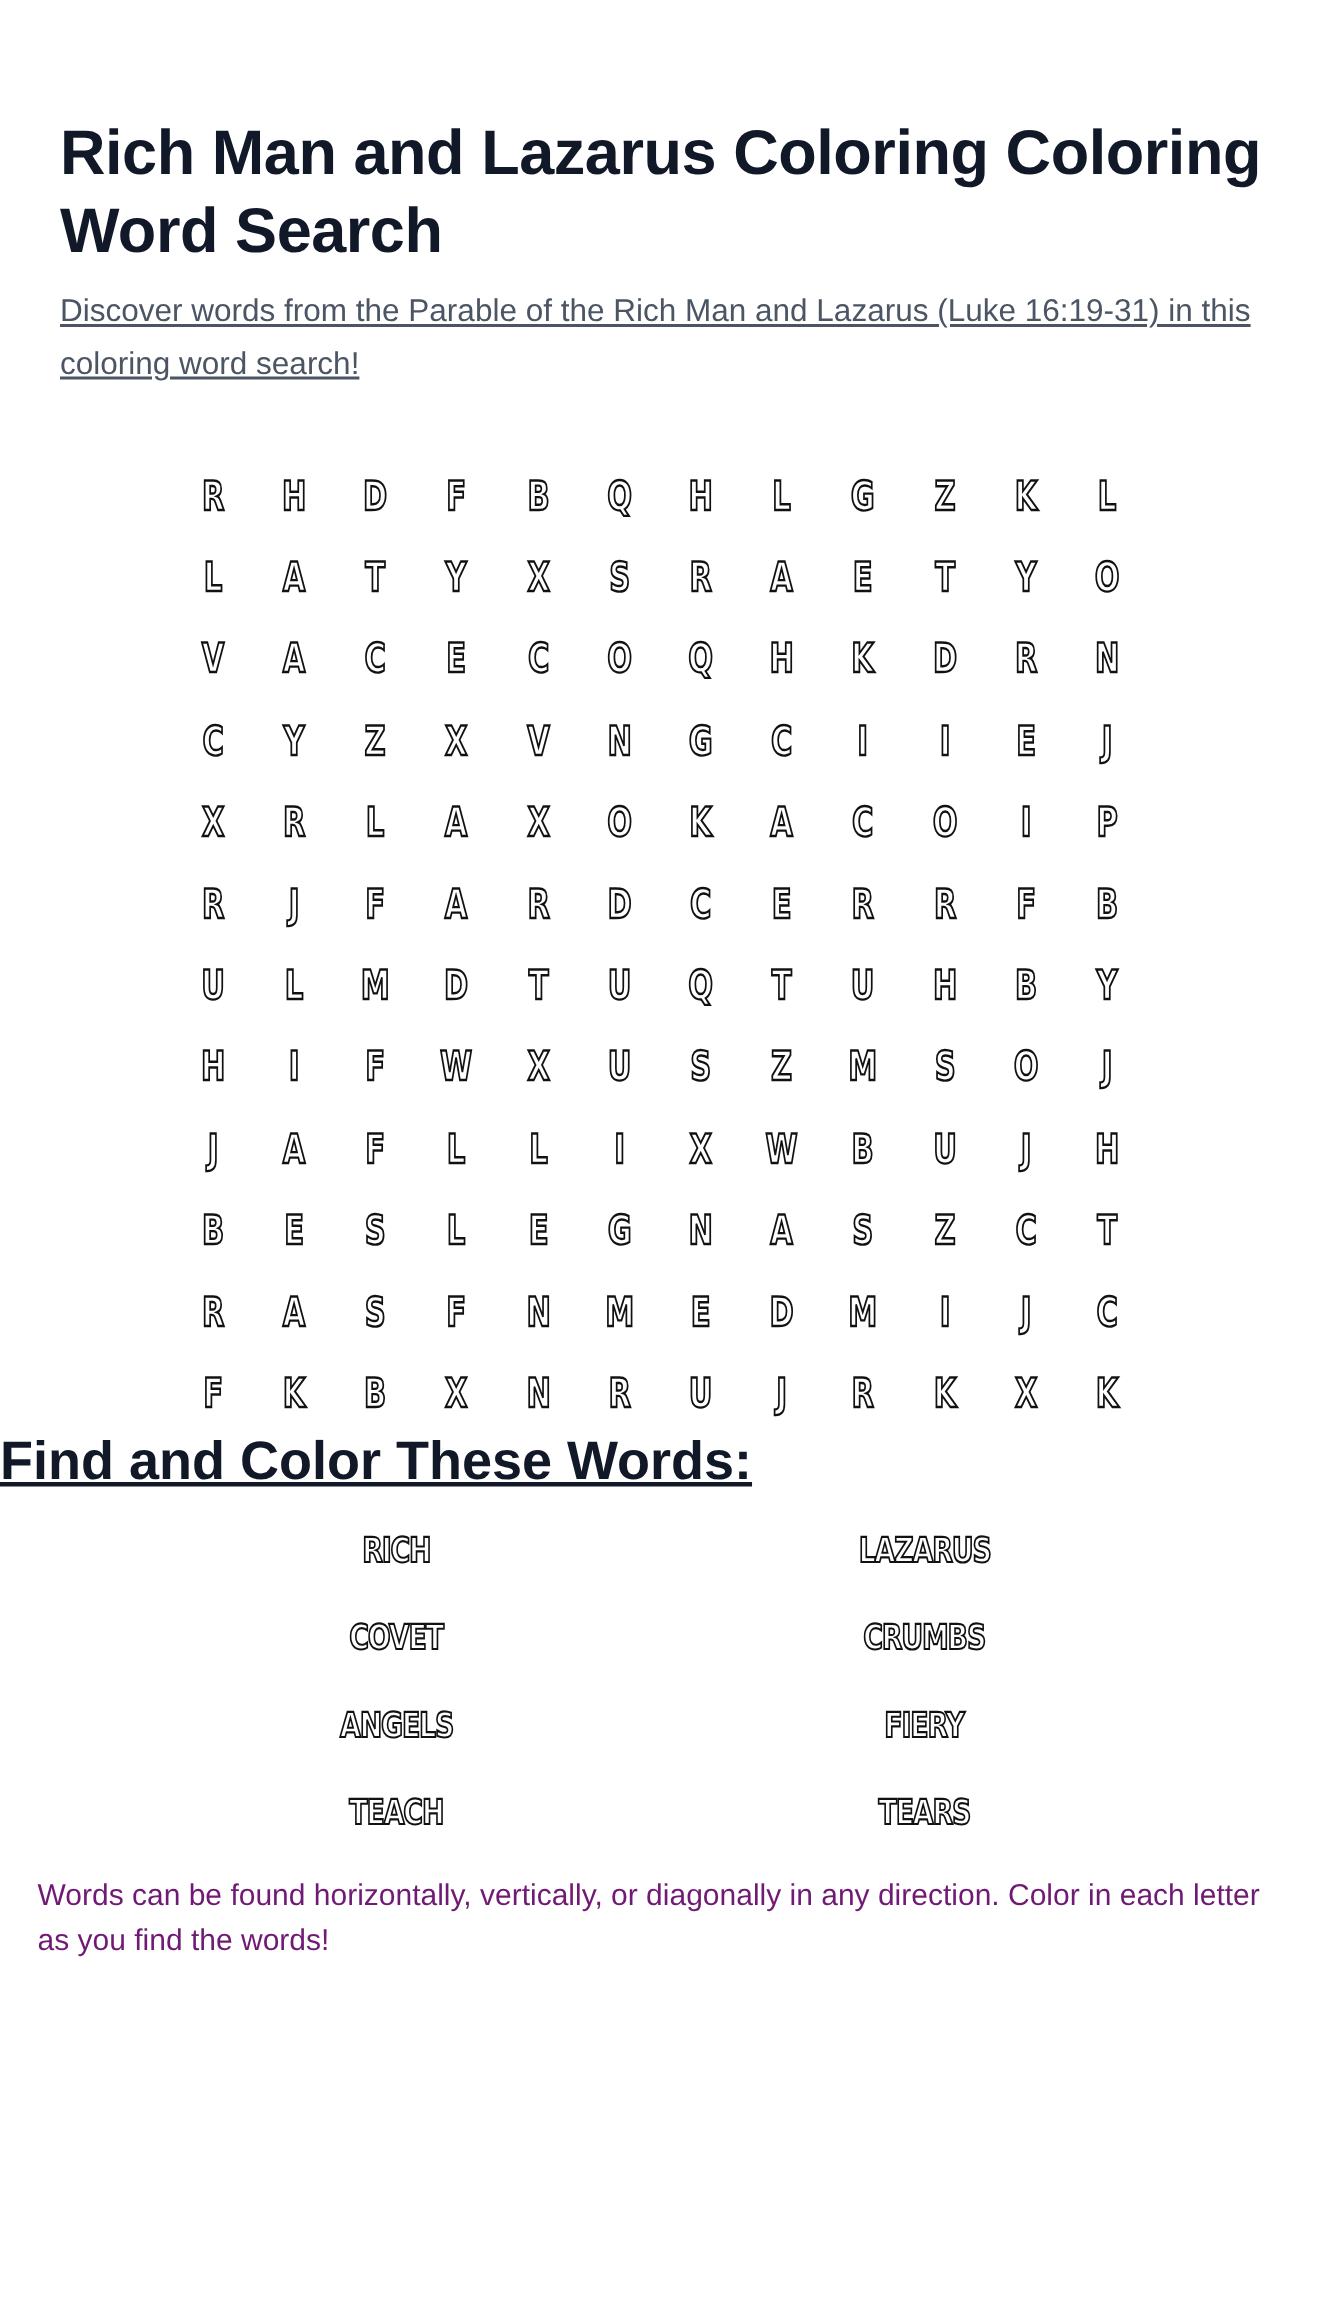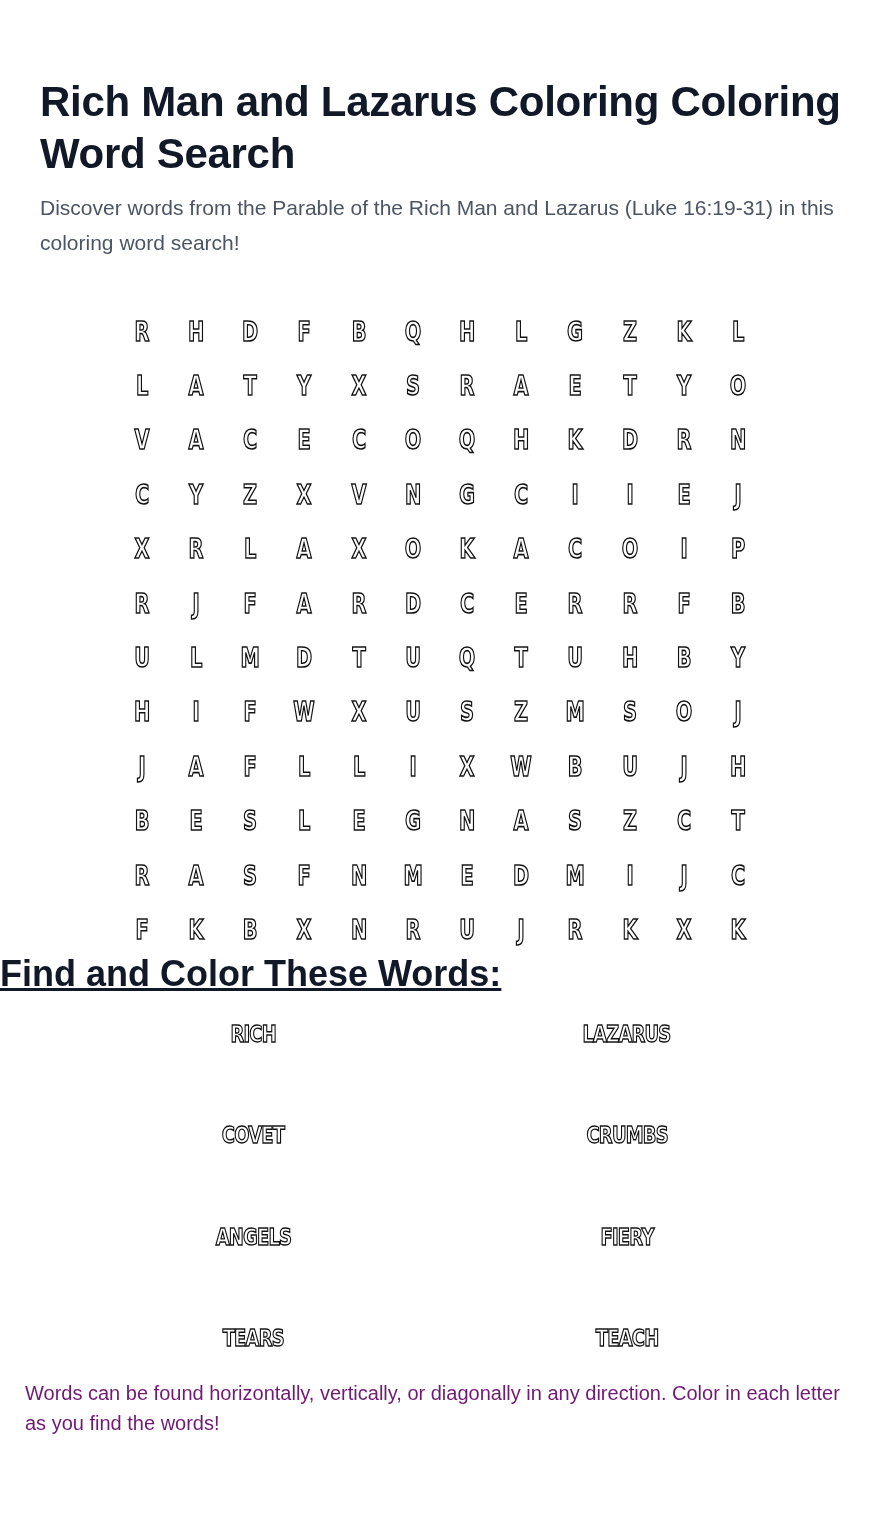--- a/index.html
+++ b/index.html
@@ -1,25 +1,25 @@
 <!DOCTYPE html>
 <html><head>
 <meta charset="utf-8">
 <style>
   html, body { margin: 0; padding: 0; background: #ffffff; }
   body { width: 880px; height: 1536px; overflow: hidden; font-family: "Liberation Sans", "DejaVu Sans", sans-serif; }
   .page { width: 880px; text-align: left; }
   .title { margin: 76px 0 0 0; padding: 0 30px 0 40px; font-size: 42px; line-height: 52px; font-weight: 700; color: #111827; letter-spacing: -0.3px; }
-  .subtitle { margin: 10px auto 0 auto; width: 800px; font-size: 21px; line-height: 35px; color: #4b5563; }
+  .subtitle { margin: 10px auto 0 auto; width: 800px; font-size: 21px; line-height: 35px; color: #4b5563; text-decoration: underline; }
   .edition { margin-top: 12px; font-size: 19px; line-height: 26px; color: #9333ea; font-weight: 500; }
   .edition .emoji { margin-right: 8px; font-size: 17px; }
   .grid { margin: 44px auto 0 auto; width: 650px; display: grid; grid-template-columns: repeat(12, 54.2px); grid-auto-rows: 54.4px; justify-content: center; }
   .cell { display: flex; align-items: center; justify-content: center; font-family: "DejaVu Sans", sans-serif; font-weight: 700; font-size: 27px; color: #ffffff; -webkit-text-stroke: 1.6px #111111; transform: scaleX(0.72); letter-spacing: 0; }
   .words-title { font-size: 36px; line-height: 34px; font-weight: 700; color: #111827; text-decoration: underline; }
-  .words { margin: 14px auto 0 auto; width: 704px; display: grid; grid-template-columns: 1fr 1fr; grid-auto-rows: 58.5px; gap: 43px; }
+  .words { margin: 14px auto 0 auto; width: 704px; display: grid; grid-template-columns: 1fr 1fr; grid-auto-rows: 58.5px; }
   .word { display: flex; align-items: center; justify-content: center; font-family: "DejaVu Sans", sans-serif; font-weight: 700; font-size: 23px; color: #ffffff; -webkit-text-stroke: 1.4px #111111; letter-spacing: -1px; }
   .word span { display: inline-block; transform: scaleX(0.78); }
   .instructions { margin: 10px auto 16px auto; width: 830px; font-size: 20px; line-height: 30px; color: #701a75; }
   .tip { margin-top: 8px; font-size: 17px; line-height: 24px; color: #9333ea; font-weight: 500; }
   .tip .emoji { margin-right: 8px; font-size: 15px; }
 </style>
 </head>
 <body>
 
 <div class="page">
@@ -187,21 +187,21 @@
       <div class="word">
         <span>CRUMBS</span>
       </div>
       <div class="word">
         <span>ANGELS</span>
       </div>
       <div class="word">
         <span>FIERY</span>
       </div>
       <div class="word">
+        <span>TEACH</span>
+      </div>
+      <div class="word">
         <span>TEARS</span>
-      </div>
-      <div class="word">
-        <span>TEACH</span>
       </div>
     </div>
 
   <div class="instructions">Words can be found horizontally, vertically, or diagonally in any direction. Color in each letter as you find the words!</div>
 </div>
 
 </body></html>

